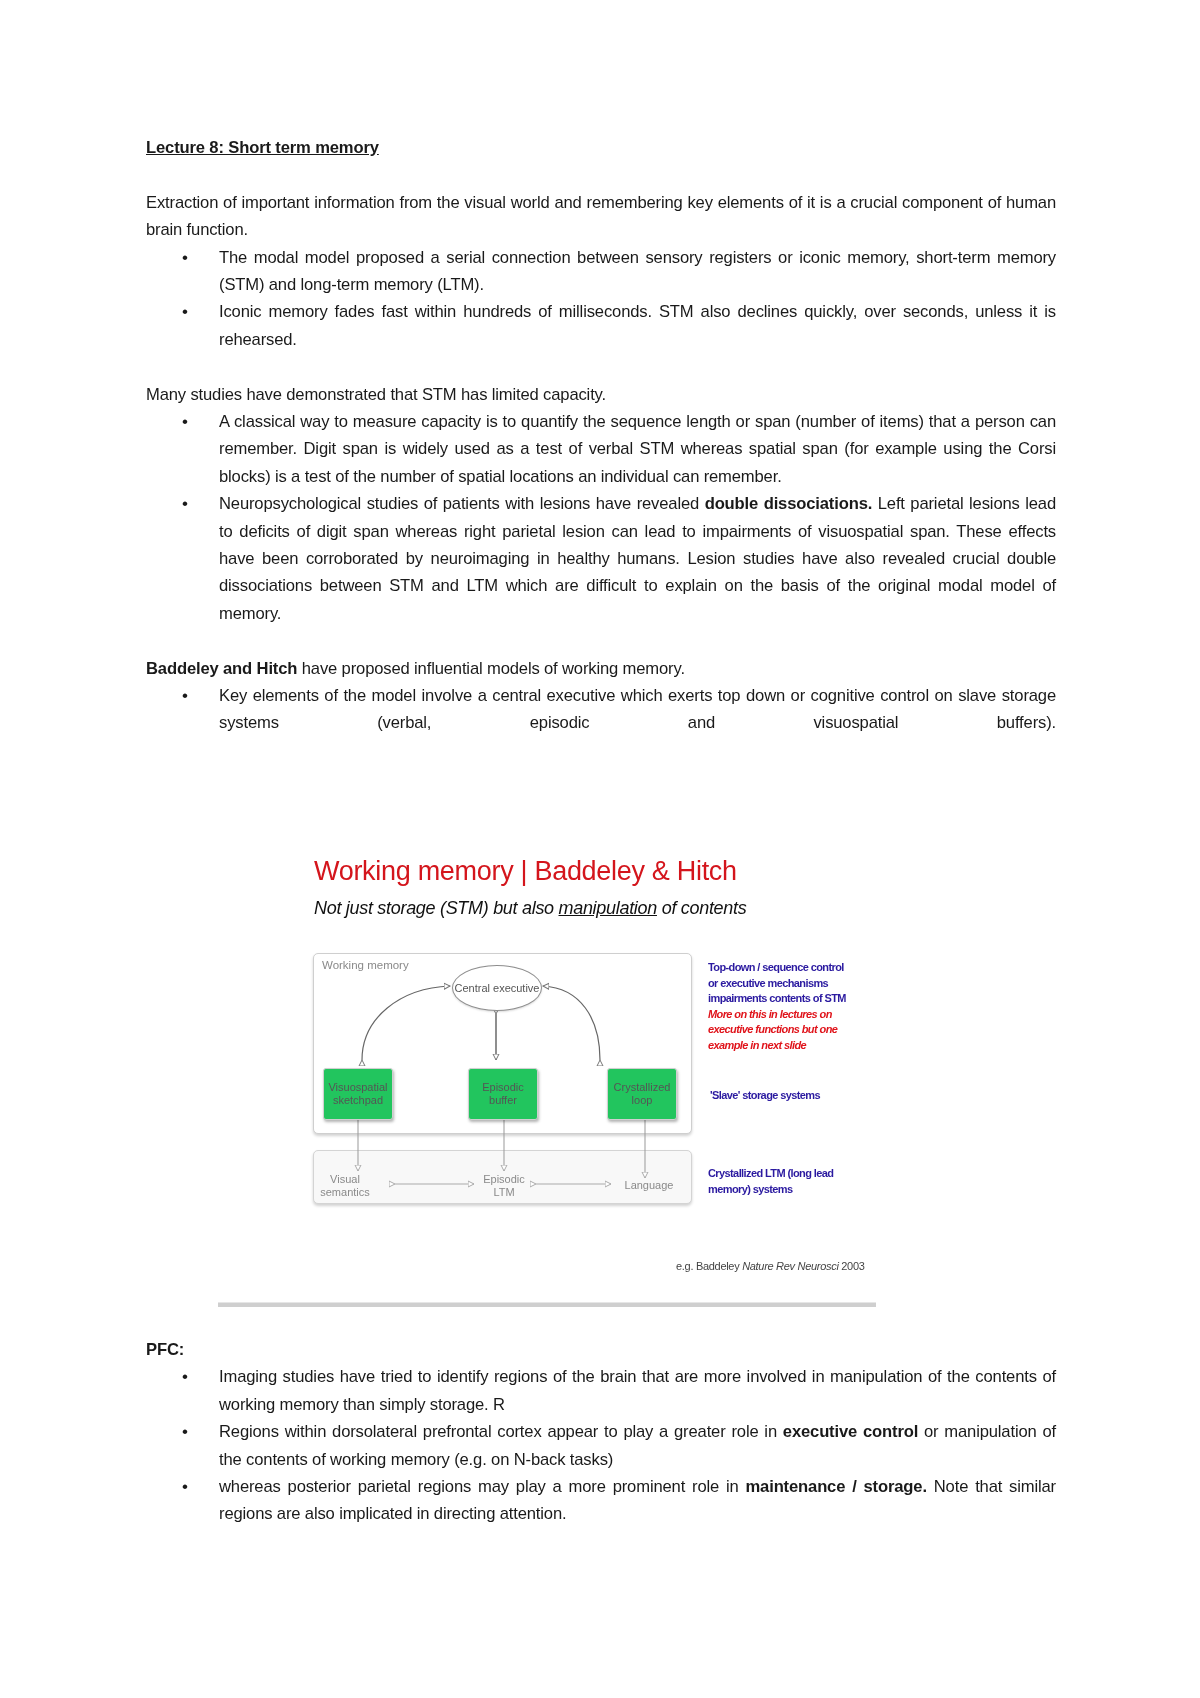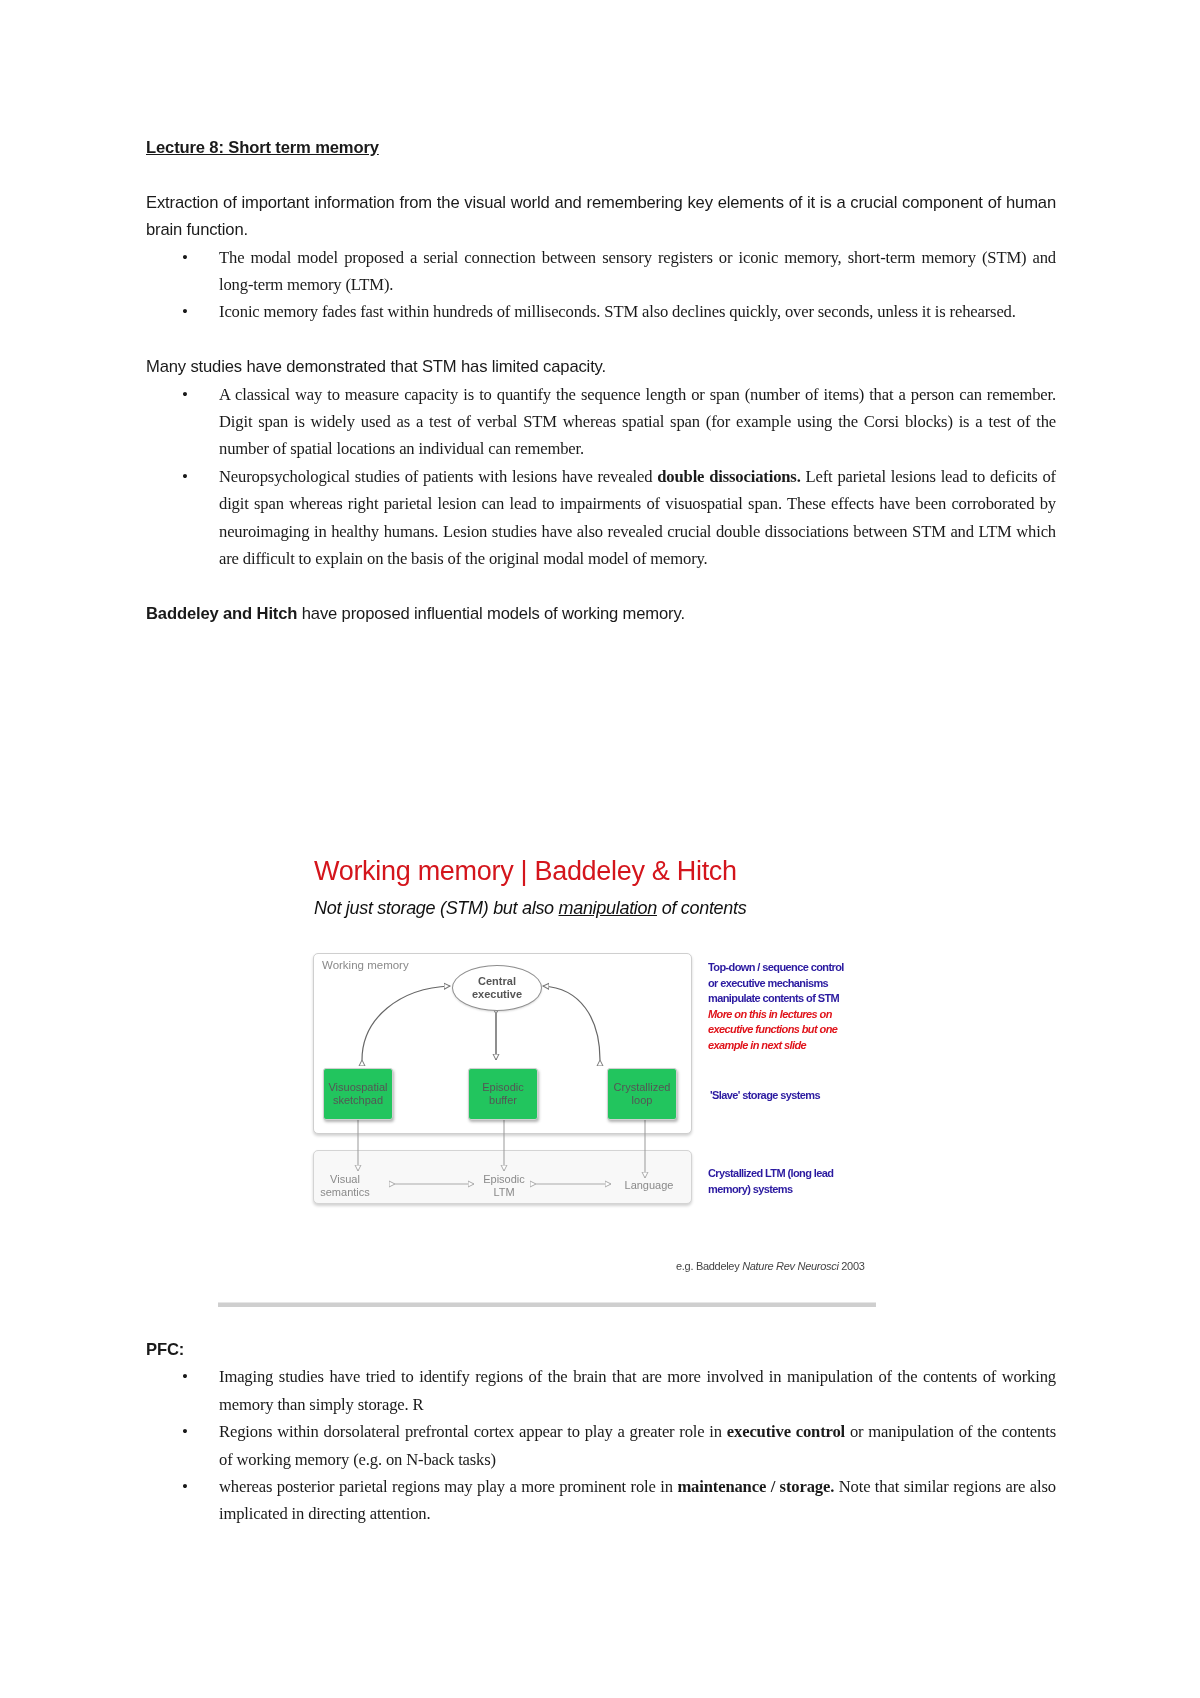--- a/index.html
+++ b/index.html
@@ -4,39 +4,39 @@
 <style>
   html, body { margin: 0; padding: 0; background: #ffffff; }
   body { width: 1200px; height: 1698px; position: relative; overflow: hidden;
          font-family: "Liberation Sans", sans-serif; color: #1a1a1a; }
   .page { position: absolute; left: 0; top: 0; width: 1200px; height: 1698px; background: #fff; }
   .col { position: absolute; left: 146px; width: 910px; font-size: 16.6px; line-height: 27.4px;
          letter-spacing: -0.15px; }
   .p { margin: 0; text-align: justify; }
   .gap { height: 27.4px; }
   .title { font-weight: bold; text-decoration: underline; margin: 0; }
-  ul.bl { list-style: none; margin: 0; padding: 0; font-family: Liberation Serif, serif; }
+  ul.bl { list-style: none; margin: 0; padding: 0; }
   ul.bl li { position: relative; padding-left: 73px; text-align: justify; }
   ul.bl li::before { content: "\2022"; position: absolute; left: 36px; top: 0; font-size: 17px; }
   b { font-weight: bold; }
   .last-justify { text-align-last: justify; }
 
   
   .fig { position: absolute; left: 300px; top: 848px; width: 600px; height: 430px; }
   .fig-title { position: absolute; left: 14px; top: 8px; font-size: 27px; color: #d4151c; white-space: nowrap; letter-spacing: -0.3px; }
   .fig-sub { position: absolute; left: 14px; top: 50px; font-size: 18px; font-style: italic; color: #111; white-space: nowrap; letter-spacing: -0.3px; }
   .fig-sub u { text-decoration: underline; }
   .wm-box { position: absolute; left: 13px; top: 105px; width: 377px; height: 179px; border: 1.5px solid #cfcfcf;
             border-radius: 5px; box-shadow: 0 2px 3px rgba(0,0,0,0.18); background: #fff; }
   .wm-label { position: absolute; left: 8px; top: 5px; font-size: 11.5px; color: #8a8a8a; }
   .ltm-box { position: absolute; left: 13px; top: 302px; width: 377px; height: 52px; border: 1.5px solid #d4d4d4;
              border-radius: 5px; box-shadow: 0 2px 3px rgba(0,0,0,0.18); background: #f8f8f8; }
   .ellipse { position: absolute; left: 152px; top: 117px; width: 88px; height: 44px; border: 1.5px solid #8d8d8d;
              border-radius: 50%; background: #fff; font-size: 11px; text-align: center; line-height: 13px; color: #555;
-             display: flex; align-items: center; justify-content: center; box-shadow: 0 1px 2px rgba(0,0,0,0.15); font-weight: bold; }
+             display: flex; align-items: center; justify-content: center; box-shadow: 0 1px 2px rgba(0,0,0,0.15); }
   .node { position: absolute; width: 68px; height: 50px; border: 1px solid #d0d0d0; border-radius: 3px; background: #22c55e;
           box-shadow: 1px 2px 3px rgba(0,0,0,0.3); font-size: 11px; line-height: 13px; color: #555; text-align: center;
           display: flex; align-items: center; justify-content: center; }
   .ltm-item { position: absolute; font-size: 11px; line-height: 13px; color: #8a8a8a; text-align: center; }
   .note { position: absolute; font-size: 11px; line-height: 15.5px; font-weight: bold; letter-spacing: -0.6px; white-space: nowrap; }
   .note .blue { color: #2b1aa0; }
   .note .red { color: #e0141b; font-style: italic; }
   .cite { position: absolute; left: 376px; top: 412px; font-size: 11px; color: #444; white-space: nowrap; letter-spacing: -0.3px; }
   .cite i { font-style: italic; }
   .hr { position: absolute; left: 218px; top: 1302px; width: 658px; height: 4px; background: #cfcfcf; border-top: 1px solid #e6e6e6; }
@@ -60,20 +60,21 @@
 
     <p class="p">Many studies have demonstrated that STM has limited capacity.</p>
     <ul class="bl">
       <li>A classical way to measure capacity is to quantify the sequence length or span (number of items) that a person can remember. Digit span is widely used as a test of verbal STM whereas spatial span (for example using the Corsi blocks) is a test of the number of spatial locations an individual can remember.</li>
       <li><span>Neuropsychological studies of patients with lesions have revealed </span><b>double dissociations.</b><span> Left parietal lesions lead to deficits of digit span whereas right parietal lesion can lead to impairments of visuospatial span. These effects have been corroborated by neuroimaging in healthy humans. Lesion studies have also revealed crucial double dissociations between STM and LTM which are difficult to explain on the basis of the original modal model of memory.</span></li>
     </ul>
     <div class="gap"></div>
 
     <p class="p"><b>Baddeley and Hitch</b><span> have proposed influential models of working memory.</span></p>
     <ul class="bl">
+      <li class="last-justify">Key elements of the model involve a central executive which exerts top down or cognitive control on slave storage systems (verbal, episodic and visuospatial buffers).</li>
     </ul>
   </div>
 
   <div class="fig">
     <div class="fig-title">Working memory | Baddeley &amp; Hitch</div>
     <div class="fig-sub"><span>Not just storage (STM) but also </span><u>manipulation</u><span> of contents</span></div>
 
     <div class="wm-box">
       <span class="wm-label">Working memory</span>
     </div>
@@ -103,21 +104,21 @@
     <div class="node" style="left:168px; top:220px;">Episodic buffer</div>
     <div class="node" style="left:307px; top:220px;">Crystallized loop</div>
 
     <div class="ltm-item" style="left:14px; top:325px; width:62px;">Visual semantics</div>
     <div class="ltm-item" style="left:173px; top:325px; width:62px;">Episodic LTM</div>
     <div class="ltm-item" style="left:318px; top:331px; width:62px;">Language</div>
 
     <div class="note" style="left:408px; top:112px;">
       <div class="blue">Top-down / sequence control</div>
       <div class="blue">or executive mechanisms</div>
-      <div class="blue">manipulate contents of STM</div>
+      <div class="blue">impairments contents of STM</div>
       <div class="red">More on this in lectures on</div>
       <div class="red">executive functions but one</div>
       <div class="red">example in next slide</div>
     </div>
     <div class="note" style="left:410px; top:240px;">
       <div class="blue">'Slave' storage systems</div>
     </div>
     <div class="note" style="left:408px; top:318px;">
       <div class="blue">Crystallized LTM (long lead</div>
       <div class="blue">memory) systems</div>

